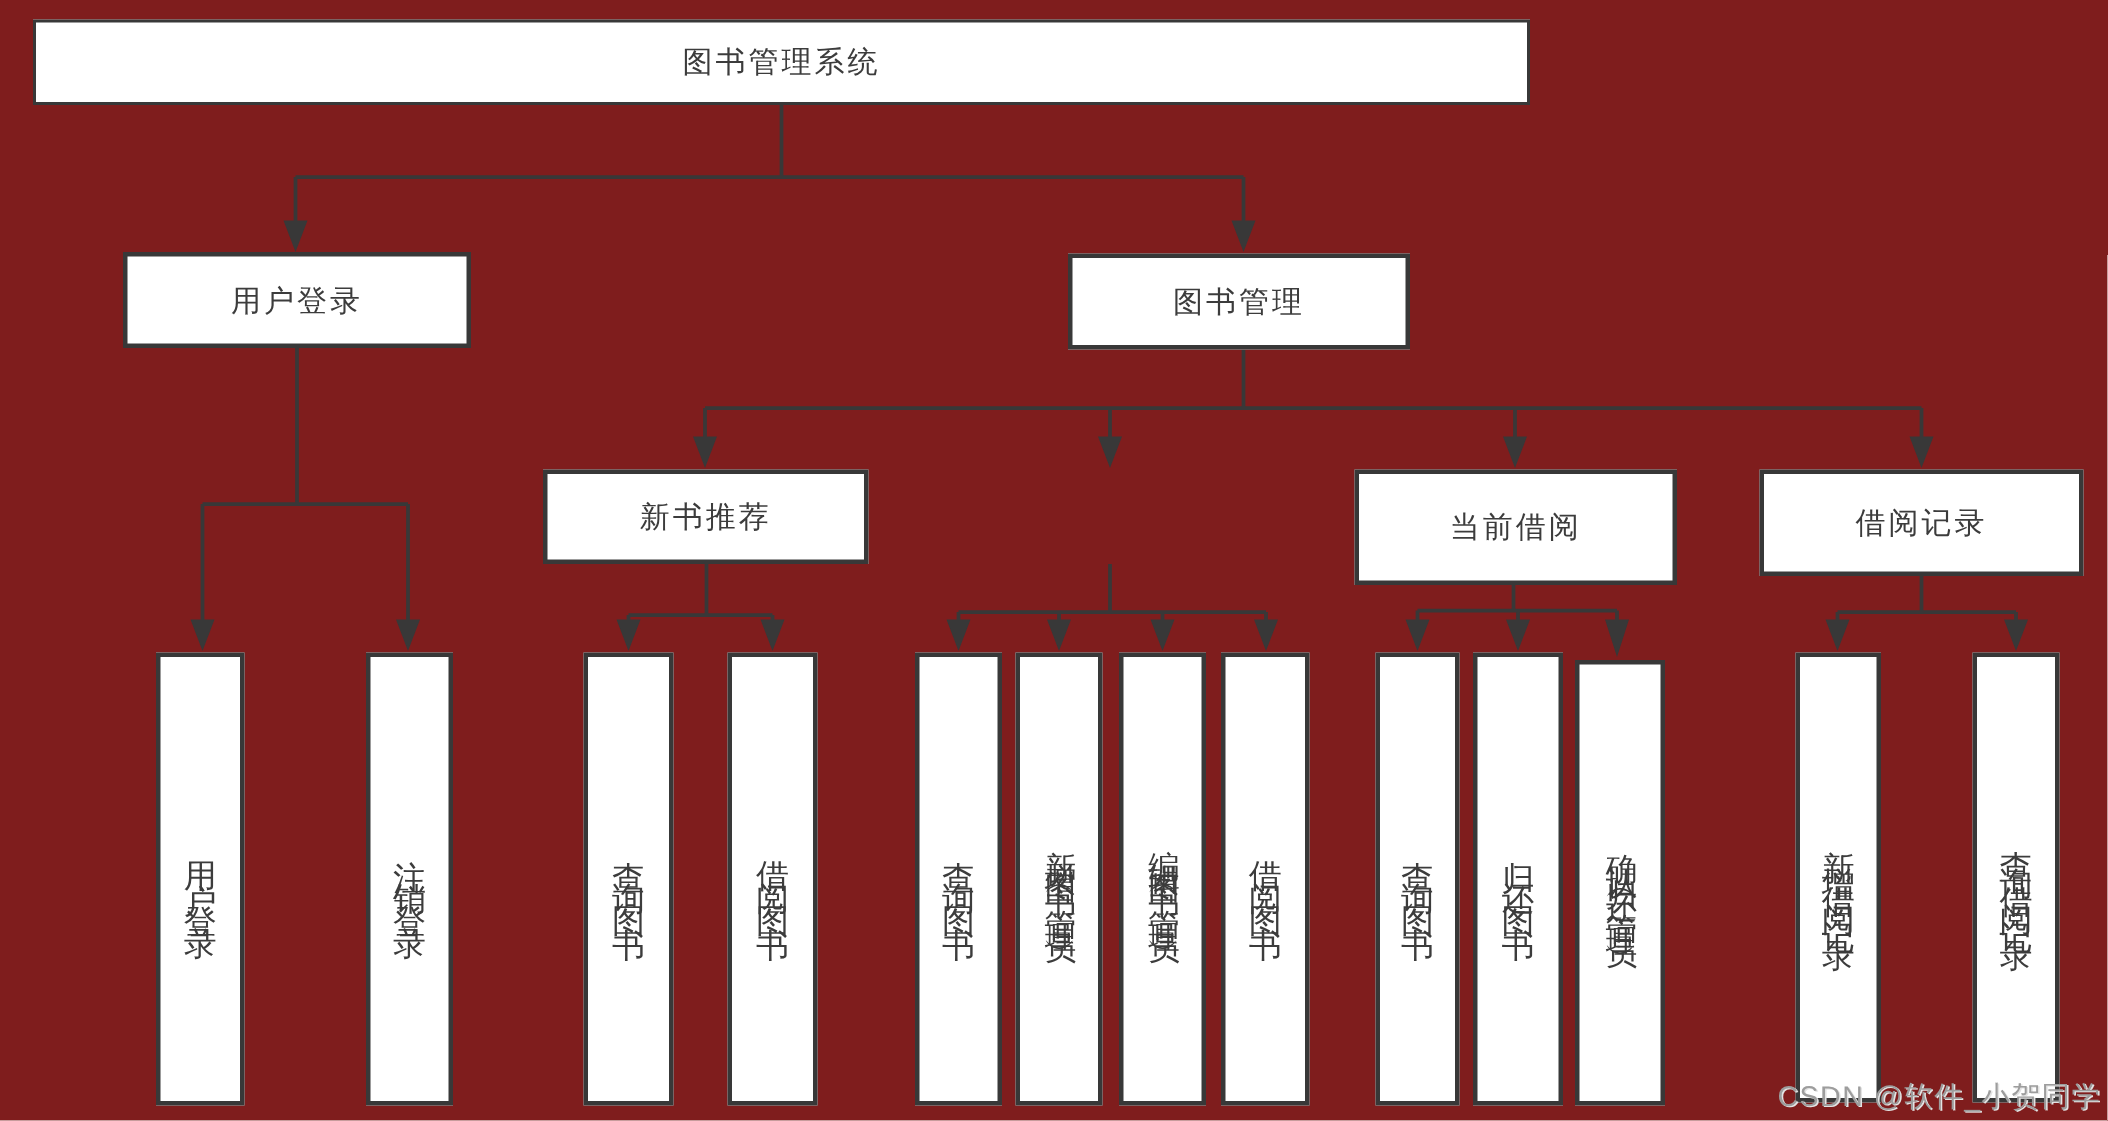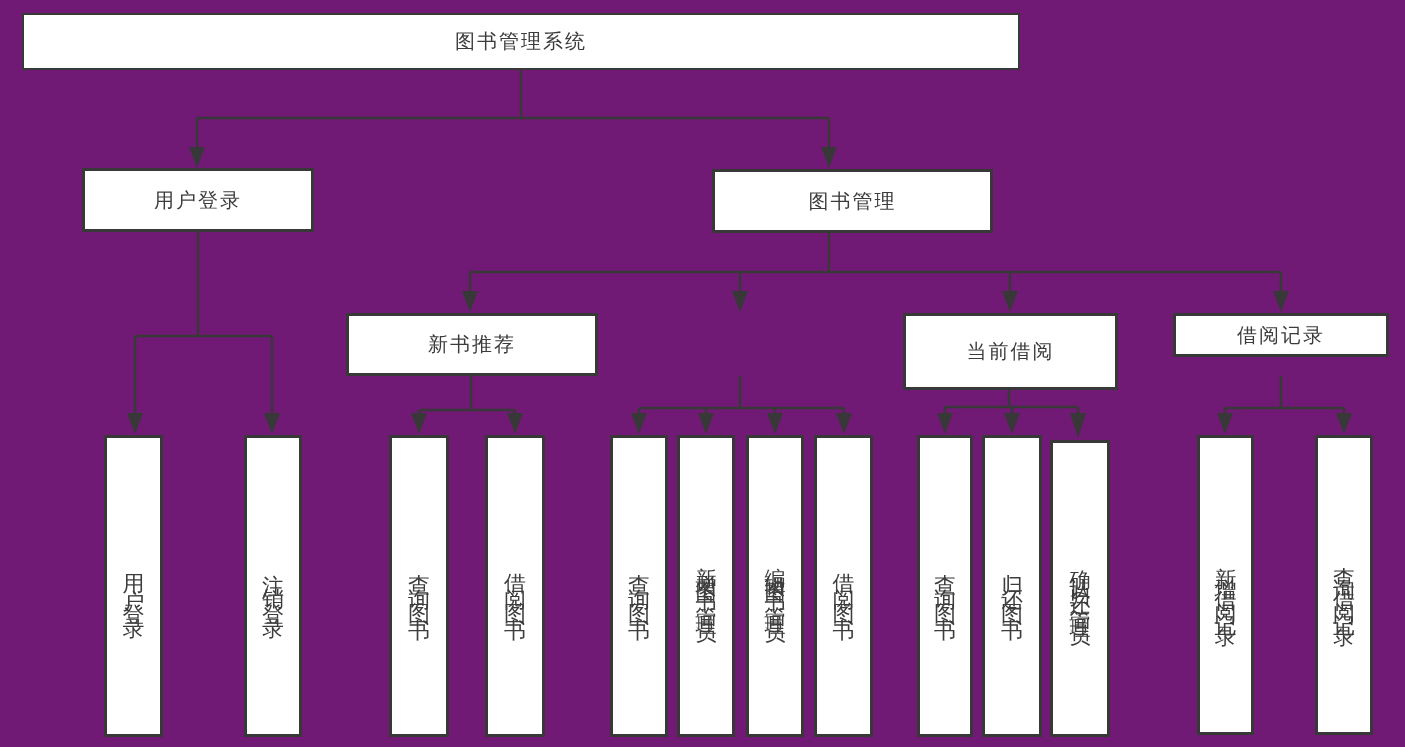--- a/index.html
+++ b/index.html
@@ -5,21 +5,21 @@
   html, body {
     margin: 0;
     padding: 0;
     background: #ffffff;
     font-family: "Liberation Sans", sans-serif;
   }
   #canvas {
     position: relative;
     width: 1405px;
     height: 747px;
-    background: #701a75;
+    background: #7f1d1d;
     overflow: hidden;
   }
   #connectors {
     position: absolute;
     left: 0;
     top: 0;
     width: 1405px;
     height: 747px;
   }
   .node {
@@ -102,31 +102,31 @@
     </g>
   </svg>
 
   <div class="node h root" style="left:22px; top:13px; width:998px; height:57px">
     <span>图书管理系统</span>
   </div>
 
   <div class="node h" style="left:82px; top:168px; width:232px; height:64px">
     <span>用户登录</span>
   </div>
-  <div class="node h" style="left:712px; top:169px; width:281px; height:64px">
+  <div class="node h" style="left:712px; top:169px; width:228px; height:64px">
     <span>图书管理</span>
   </div>
 
-  <div class="node h" style="left:346px; top:313px; width:252px; height:63px">
+  <div class="node h" style="left:362px; top:313px; width:217px; height:63px">
     <span>新书推荐</span>
   </div>
   <div class="node h" style="left:903px; top:313px; width:215px; height:77px">
     <span>当前借阅</span>
   </div>
-  <div class="node h" style="left:1173px; top:313px; width:216px; height:44px">
+  <div class="node h" style="left:1173px; top:313px; width:216px; height:71px">
     <span>借阅记录</span>
   </div>
 
   <div class="node v short" style="left:104px; top:435px; width:59px; height:302px">
     <span>用户登录</span>
   </div>
   <div class="node v short" style="left:244px; top:435px; width:58px; height:302px">
     <span>注销登录</span>
   </div>
 
@@ -160,14 +160,15 @@
     <span>确认归还（管理员）</span>
   </div>
 
   <div class="node v med" style="left:1197px; top:435px; width:57px; height:300px">
     <span>新增借阅记录</span>
   </div>
   <div class="node v med" style="left:1315px; top:435px; width:58px; height:300px">
     <span>查询借阅记录</span>
   </div>
 
+  <div id="watermark">CSDN @软件_小贺同学</div>
 
 </div>
 
 </body></html>

